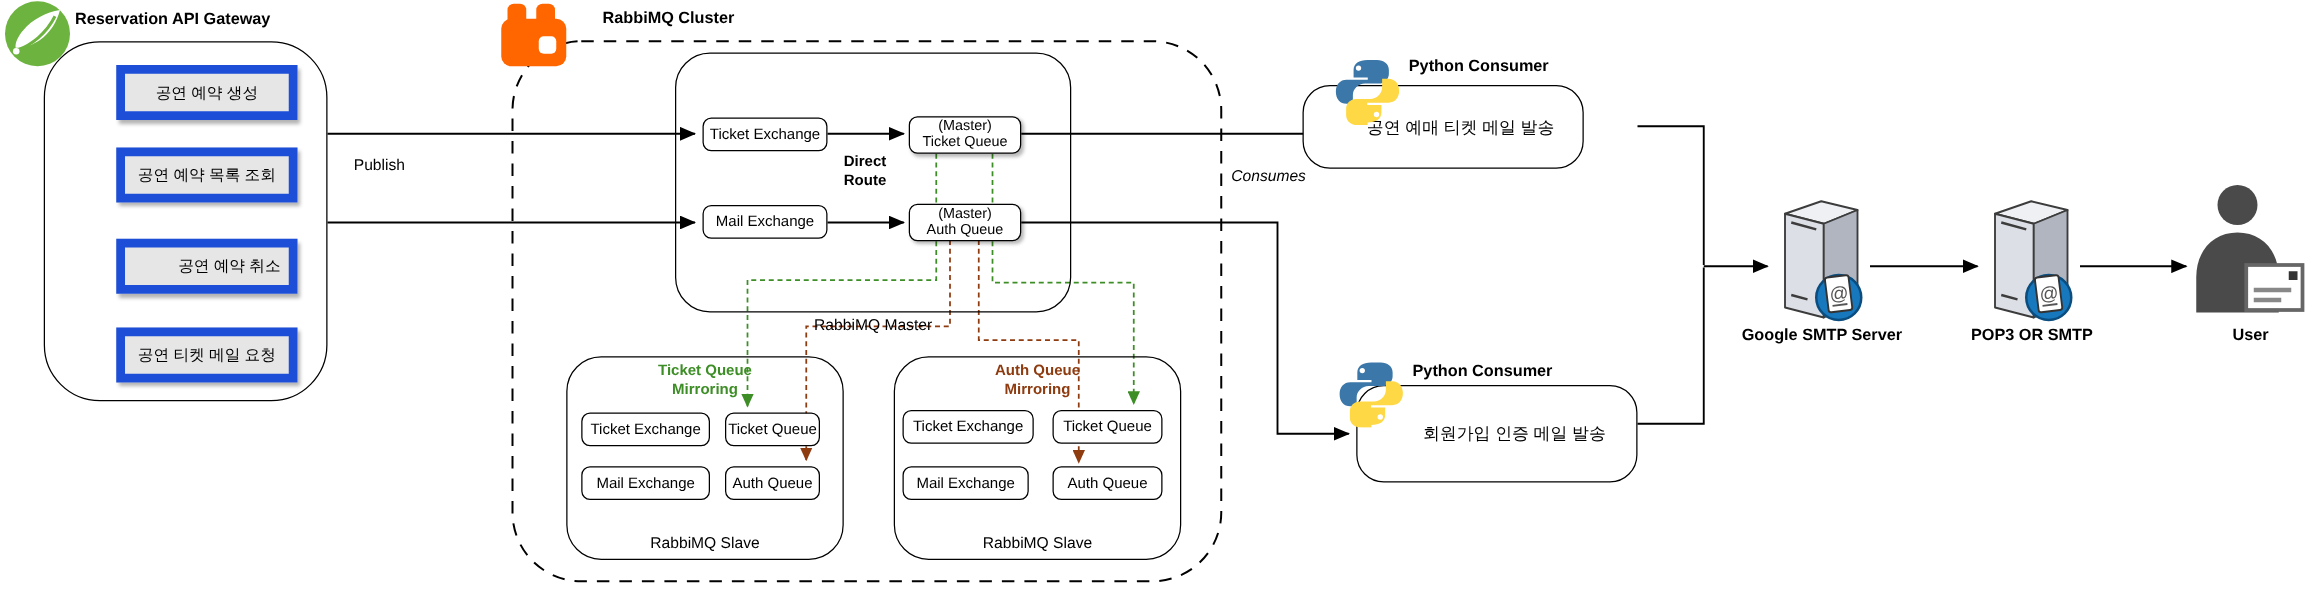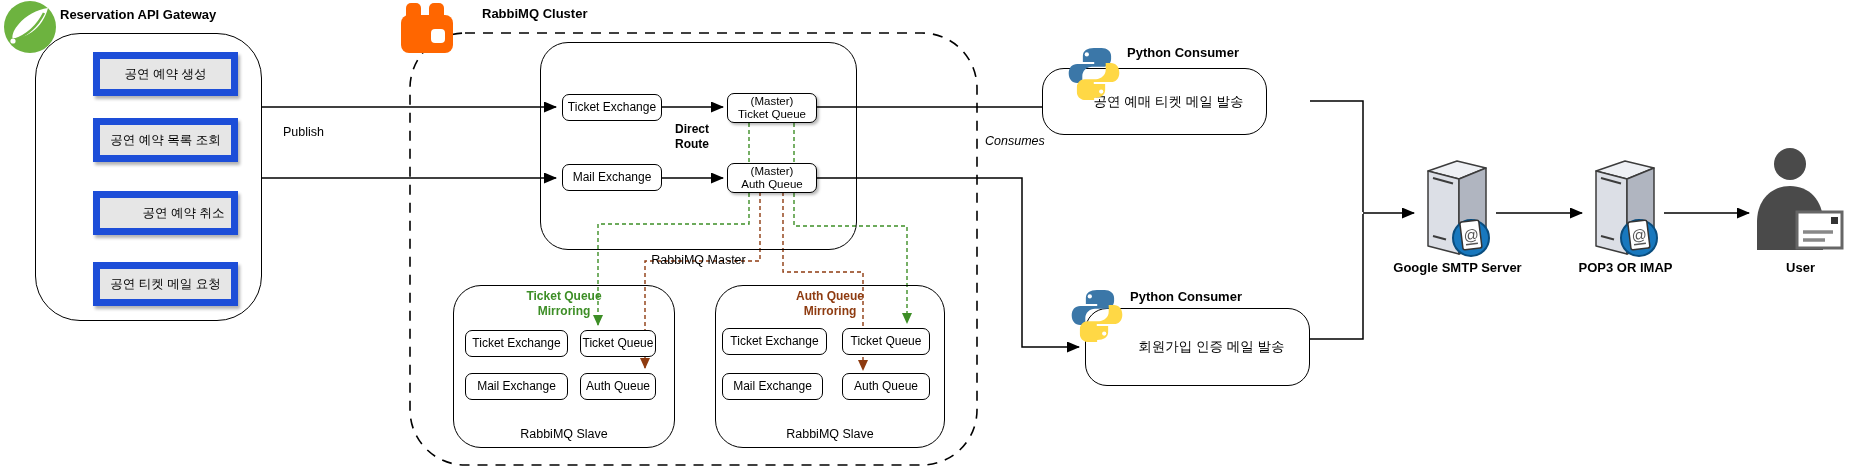--- a/index.html
+++ b/index.html
@@ -175,21 +175,21 @@
     <polygon points="44,27 71,16 71,91 44,102" fill="#b0b5c0" stroke="#3c3c3c" stroke-width="1.5" stroke-linejoin="round"></polygon>
     <line x1="18" y1="26" x2="38" y2="31.5" stroke="#3c3c3c" stroke-width="2"></line>
     <line x1="18" y1="84" x2="31" y2="87.5" stroke="#3c3c3c" stroke-width="2"></line>
     <circle cx="56" cy="86" r="18" fill="#1878BE" stroke="#0a4d7e" stroke-width="2"></circle>
     <g transform="rotate(-7 56 84)">
       <rect x="46.5" y="69" width="19" height="28" rx="2" fill="#fff" stroke="#333" stroke-width="1.5"></rect>
       <text x="56" y="88" text-anchor="middle" font-size="15" font-style="italic" fill="#555">@</text>
       <line x1="50" y1="92" x2="62" y2="92" stroke="#555" stroke-width="1.5"></line>
     </g>
   </svg>
-  <div class="lbl b center" style="left:1548px;top:260px;width:155px;">POP3 OR IMAP</div>
+  <div class="lbl b center" style="left:1548px;top:260px;width:155px;">POP3 OR SMTP</div>
 
   <svg class="abs" style="left:1753px;top:146px;" width="92" height="112" viewBox="0 0 92 112">
     <circle cx="37" cy="18" r="16" fill="#4a4a4a"></circle>
     <path d="M4 104V76C4 54 18 40 37 40c19 0 33 14 33 36v28z" fill="#4a4a4a"></path>
     <rect x="44" y="66" width="45" height="36" fill="#fff" stroke="#666" stroke-width="3"></rect>
     <rect x="78" y="71" width="7" height="7" fill="#333"></rect>
     <line x1="50" y1="86" x2="80" y2="86" stroke="#888" stroke-width="3.5"></line>
     <line x1="50" y1="94" x2="72" y2="94" stroke="#888" stroke-width="3.5"></line>
   </svg>
   <div class="lbl b center" style="left:1758px;top:260px;width:85px;">User</div>

